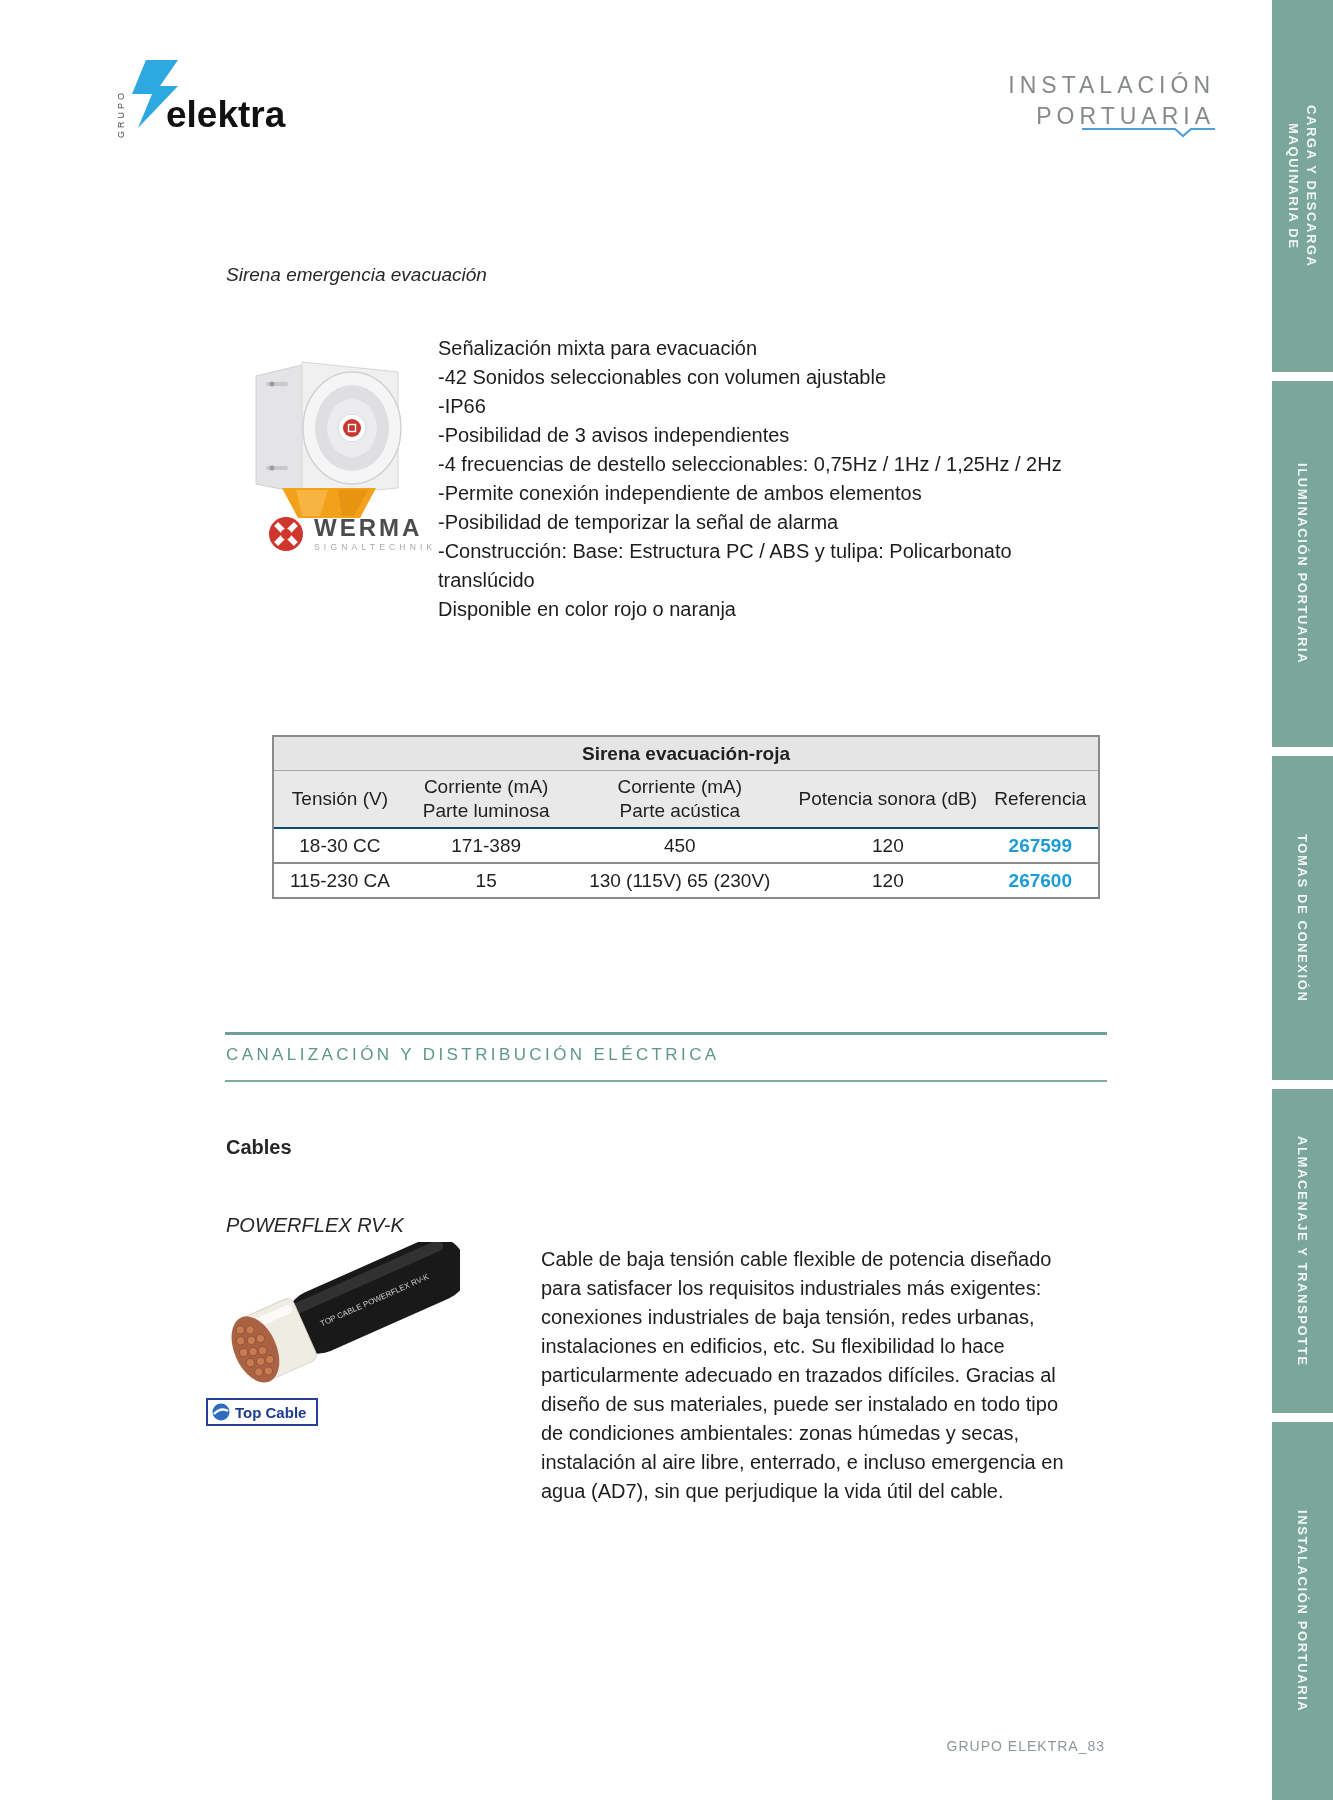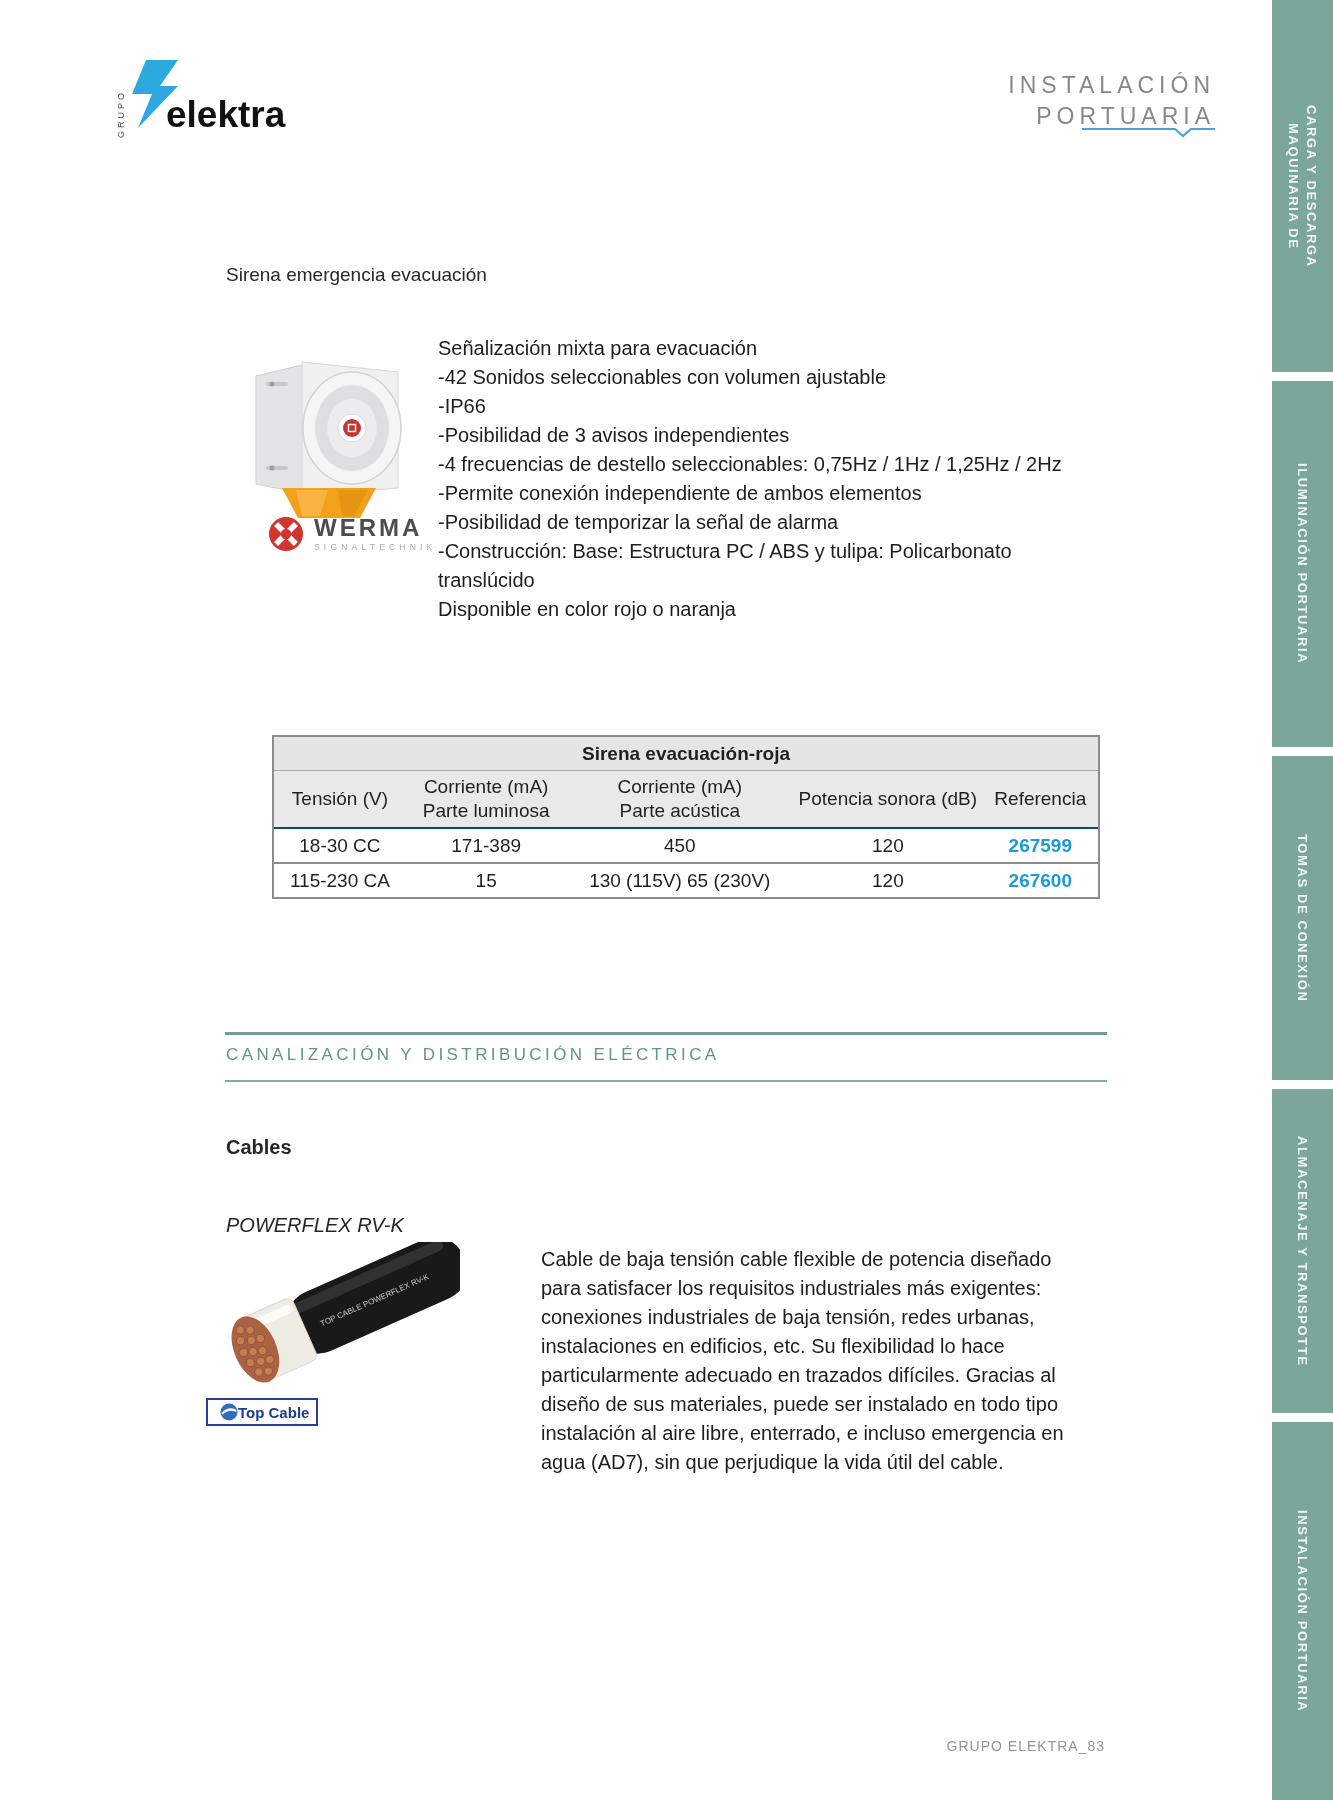--- a/index.html
+++ b/index.html
@@ -25,21 +25,21 @@
   .side-tab{
     position:absolute;left:1272px;width:61px;background:#7BA79B;
     display:flex;align-items:center;justify-content:center;gap:3px;
   }
   .side-tab span{
     writing-mode:vertical-rl;
     color:#f2f7f5;font-size:13px;font-weight:bold;letter-spacing:1.6px;
     white-space:nowrap;
   }
   
-  #siren-title{position:absolute;left:226px;top:264px;font-size:19px;color:#272727;}
+  #siren-title{position:absolute;left:226px;top:264px;font-size:19px;font-style:italic;color:#272727;}
   #siren-image{position:absolute;left:242px;top:348px;}
   #werma-logo{position:absolute;left:268px;top:516px;display:flex;align-items:flex-start;gap:10px;}
   #werma-texts{display:flex;flex-direction:column;}
   #werma-name{font-size:24px;font-weight:bold;color:#4c4c4c;letter-spacing:3px;line-height:24px;}
   #werma-sub{font-size:8.5px;color:#a3a9ad;letter-spacing:4.2px;margin-top:2px;}
   #siren-desc{position:absolute;left:438px;top:334px;width:680px;}
   #siren-desc .dline{font-size:20px;line-height:29px;color:#1d1d1d;white-space:nowrap;}
   
   #siren-table{
     position:absolute;left:272px;top:735px;width:828px;
@@ -59,21 +59,21 @@
   
   #s2-rule-top{position:absolute;left:225px;top:1032px;width:882px;height:3px;background:#6FA096;}
   #s2-heading{position:absolute;left:226px;top:1045px;font-size:17px;font-weight:normal;letter-spacing:3.4px;color:#5E968A;}
   #s2-rule-bottom{position:absolute;left:225px;top:1080px;width:882px;height:2px;background:#83ab9f;}
   #s2-cables{position:absolute;left:226px;top:1136px;font-size:20px;font-weight:bold;color:#262626;}
   #s2-product{position:absolute;left:226px;top:1214px;font-size:20px;font-style:italic;color:#262626;}
   #cable-image{position:absolute;left:192px;top:1242px;}
   #topcable-logo{
     position:absolute;left:206px;top:1398px;width:112px;height:28px;
     border:2px solid #24409a;background:#ffffff;box-sizing:border-box;
-    display:flex;align-items:center;padding-left:12px;
+    display:flex;align-items:center;gap:5px;padding-left:4px;
   }
   #topcable-name{font-size:15px;font-weight:bold;color:#1d3c8f;}
   #cable-desc{position:absolute;left:541px;top:1245px;width:580px;}
   #cable-desc .dline{font-size:20px;line-height:29px;color:#1d1d1d;white-space:nowrap;}
   
   #footer{
     position:absolute;right:228px;top:1738px;
     font-size:14px;letter-spacing:1px;color:#8f979b;
   }
 </style>
@@ -249,19 +249,20 @@
     <span id="topcable-name">Top Cable</span>
   </div>
 
   <div id="cable-desc">
     <div class="dline">Cable de baja tensión cable flexible de potencia diseñado</div>
     <div class="dline">para satisfacer los requisitos industriales más exigentes:</div>
     <div class="dline">conexiones industriales de baja tensión, redes urbanas,</div>
     <div class="dline">instalaciones en edificios, etc. Su flexibilidad lo hace</div>
     <div class="dline">particularmente adecuado en trazados difíciles. Gracias al</div>
     <div class="dline">diseño de sus materiales, puede ser instalado en todo tipo</div>
+    <div class="dline">de condiciones ambientales: zonas húmedas y secas,</div>
     <div class="dline">instalación al aire libre, enterrado, e incluso emergencia en</div>
     <div class="dline">agua (AD7), sin que perjudique la vida útil del cable.</div>
   </div>
 
   <div id="footer">GRUPO ELEKTRA_83</div>
 
 </div>
 
 </body></html>

